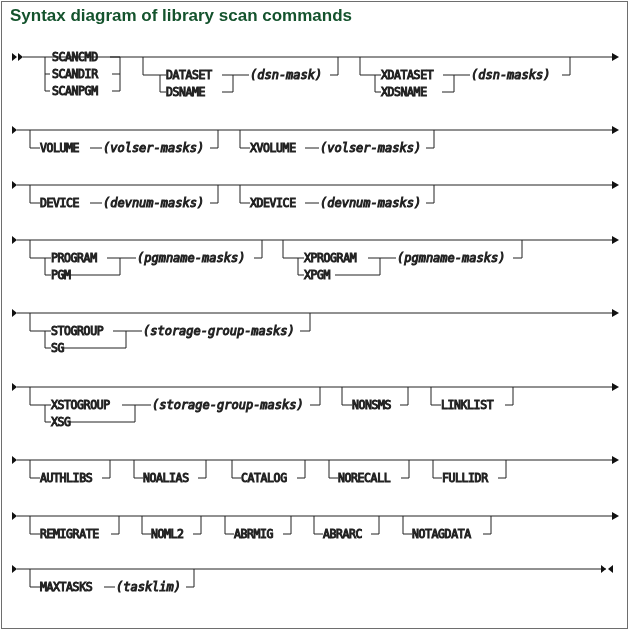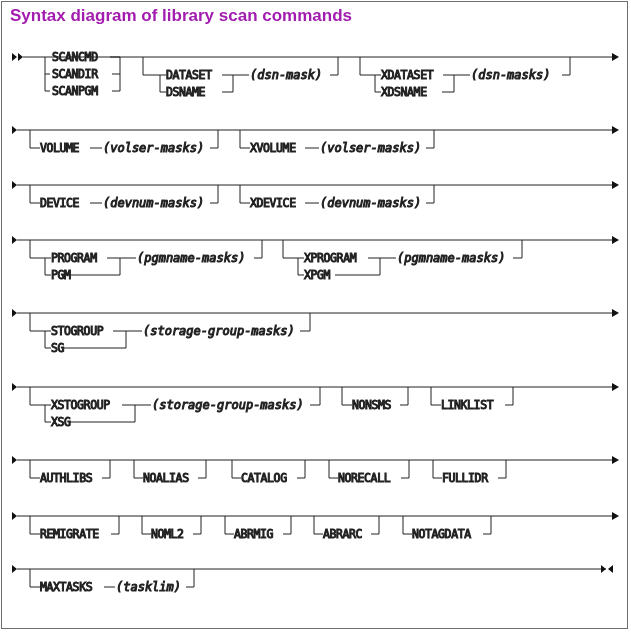--- a/index.html
+++ b/index.html
@@ -1,18 +1,18 @@
 <!DOCTYPE html>
 <html><head>
 <meta charset="utf-8">
 <style>
   html, body { margin:0; padding:0; background:#ffffff; }
   body { width:631px; height:632px; position:relative; overflow:hidden; }
   .frame { position:absolute; left:1px; top:1px; width:627px; height:628px; border:1px solid #6e6e6e; box-sizing:border-box; }
-  .title { position:absolute; left:10px; top:6px; font-family:"Liberation Sans", sans-serif; font-weight:bold; font-size:17px; color:#a21caf; }
+  .title { position:absolute; left:10px; top:6px; font-family:"Liberation Sans", sans-serif; font-weight:bold; font-size:17px; color:#14532d; }
   svg { position:absolute; left:0; top:0; }
   .kw { font-family:"DejaVu Sans Mono", monospace; font-size:11.5px; fill:#222; letter-spacing:-0.4px; }
   .var { font-family:"DejaVu Sans Mono", monospace; font-size:12px; font-style:italic; fill:#222; }
 </style>
 </head>
 <body>
 
 <div class="frame"></div>
 <div class="title">Syntax diagram of library scan commands</div>
 

